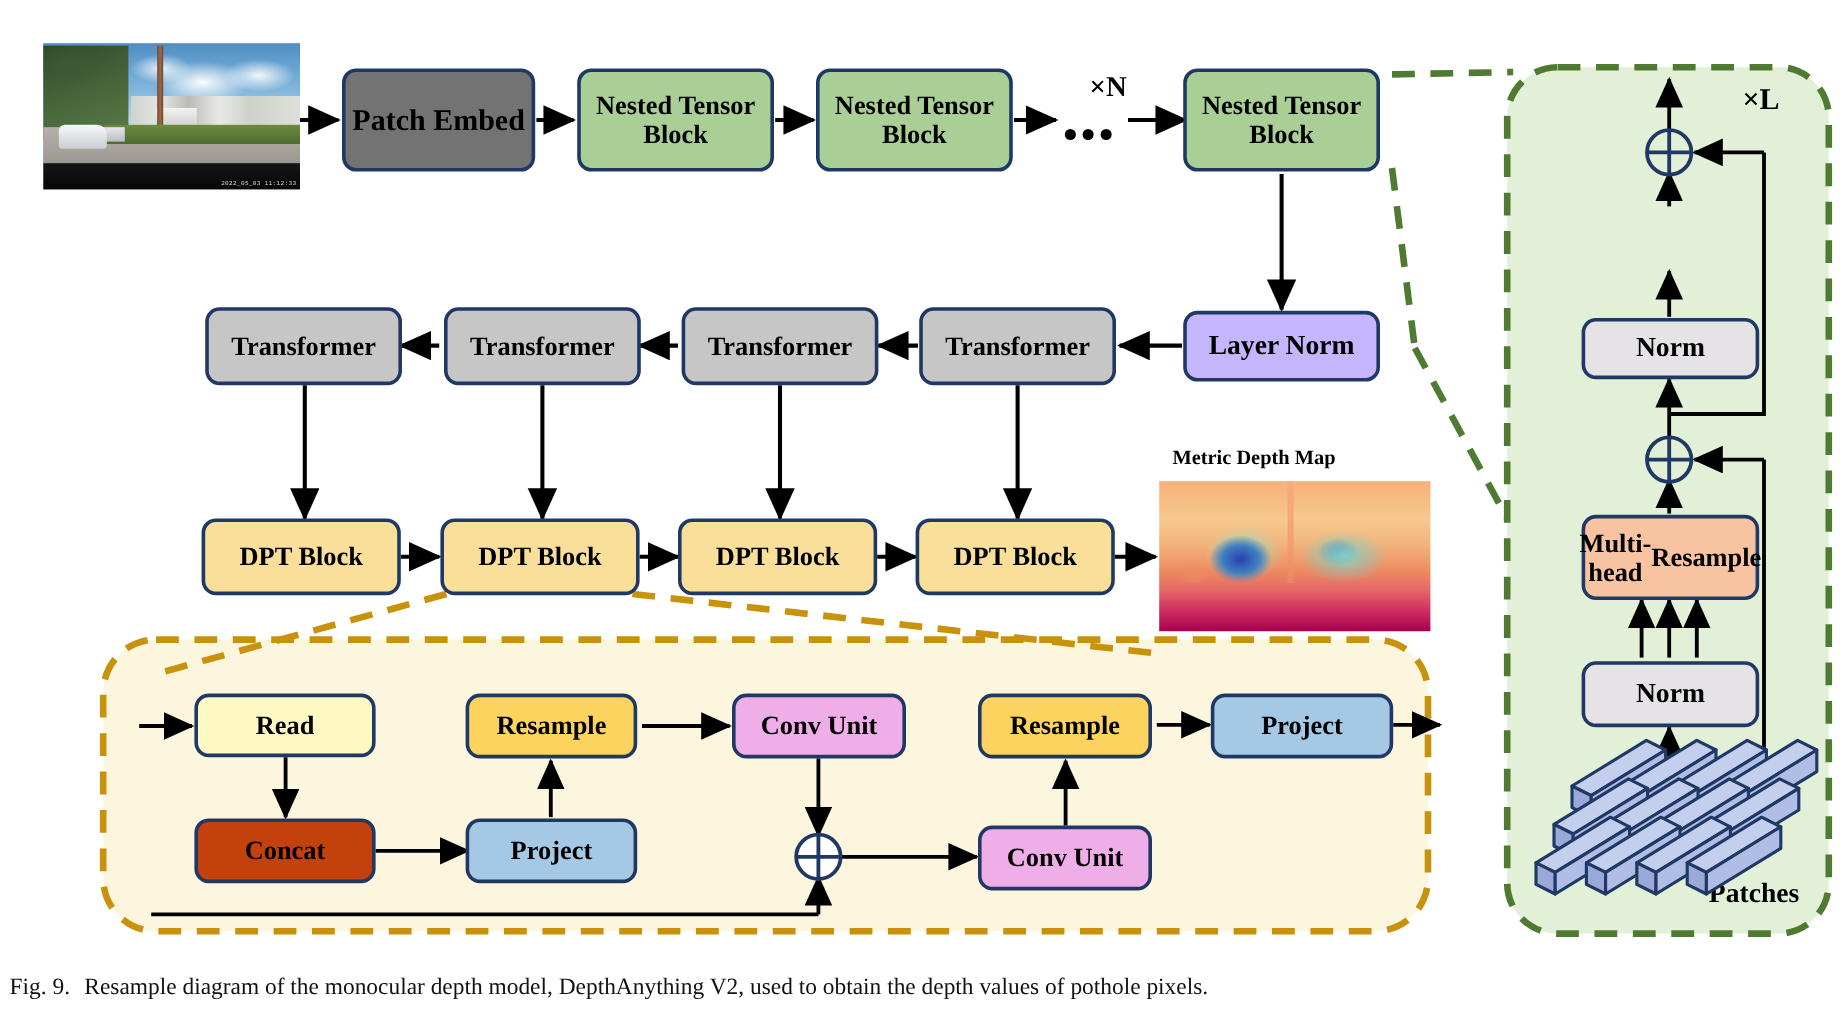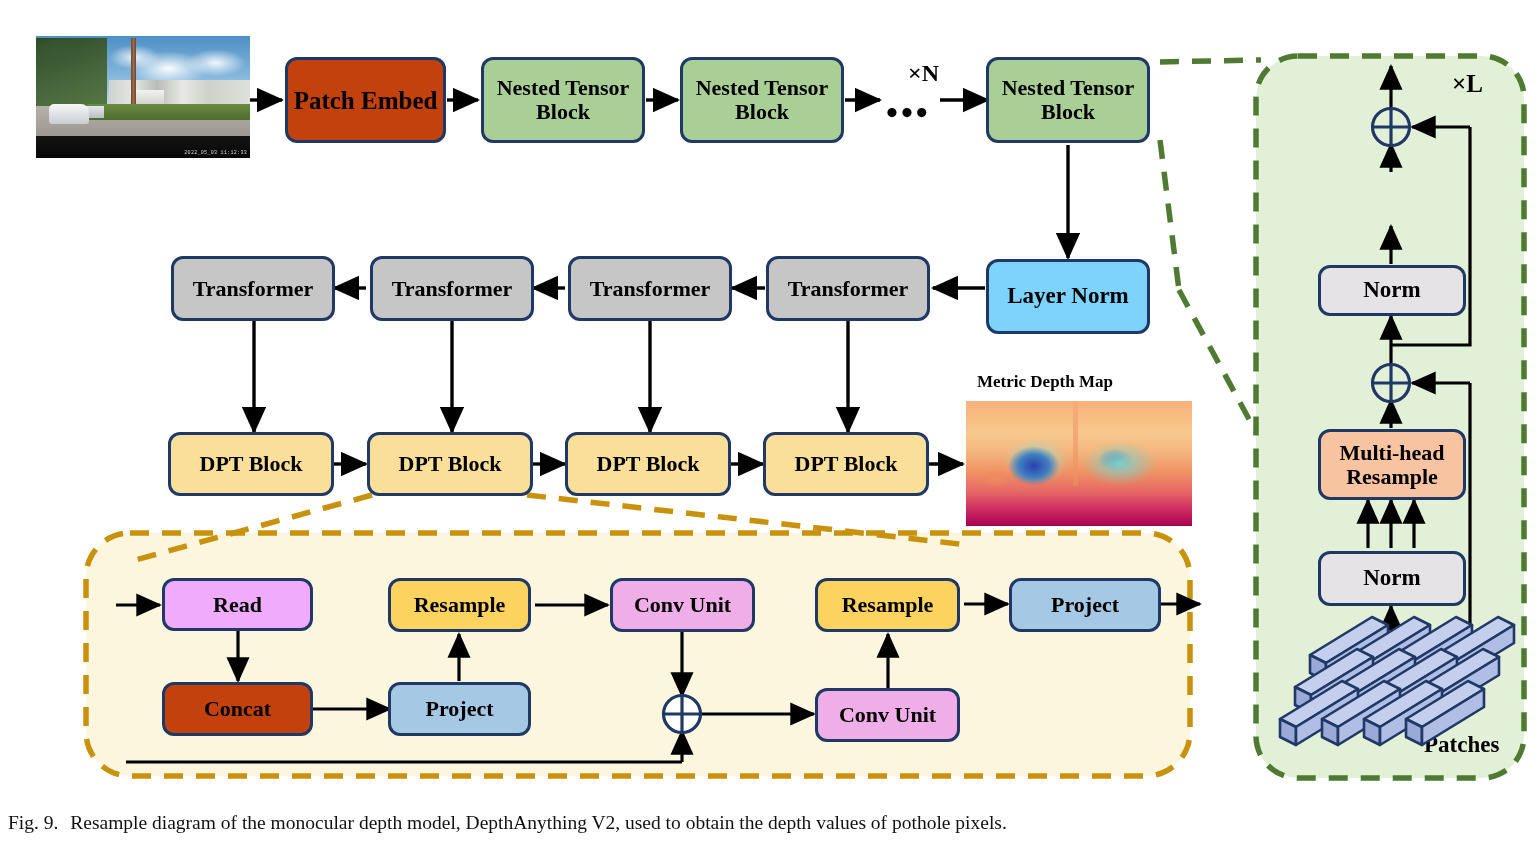--- a/index.html
+++ b/index.html
@@ -198,68 +198,68 @@
       <div class="rgb-trees"></div>
       <div class="rgb-pole"></div>
       <div class="rgb-road"></div>
       <div class="rgb-grass"></div>
       <div class="rgb-car2"></div>
       <div class="rgb-car"></div>
       <div class="rgb-hood"></div>
       <div class="rgb-stamp">2022_05_03 11:12:33</div>
     </div>
 
-    <div class="box" style="left:285px; top:57px; width:161px; height:86px; background:#c2410c; font-size:25px;">Patch Embed</div>
+    <div class="box" style="left:285px; top:57px; width:161px; height:86px; background:#737373; font-size:25px;">Patch Embed</div>
 
     <div class="box" style="left:481px; top:57px; width:164px; height:86px; background:#a9cf96; font-size:22px; flex-direction:column;">
       <span>Nested Tensor</span>
       <span>Block</span>
     </div>
     <div class="box" style="left:680px; top:57px; width:164px; height:86px; background:#a9cf96; font-size:22px; flex-direction:column;">
       <span>Nested Tensor</span>
       <span>Block</span>
     </div>
     <div class="box" style="left:986px; top:57px; width:164px; height:86px; background:#a9cf96; font-size:22px; flex-direction:column;">
       <span>Nested Tensor</span>
       <span>Block</span>
     </div>
 
     <div class="lbl tag-n" style="left:908px; top:60px;">×N</div>
     <div class="lbl" style="left:886px; top:94px; font-size:34px; letter-spacing:3px;">•••</div>
 
-    <div class="box" style="left:986px; top:259px; width:164px; height:75px; background:#7dd3fc; font-size:23px;">Layer Norm</div>
+    <div class="box" style="left:986px; top:259px; width:164px; height:59px; background:#c4b5fd; font-size:23px;">Layer Norm</div>
 
     <div class="box" style="left:171px; top:256px; width:164px; height:65px; background:#c6c6c6; font-size:22px;">Transformer</div>
     <div class="box" style="left:370px; top:256px; width:164px; height:65px; background:#c6c6c6; font-size:22px;">Transformer</div>
     <div class="box" style="left:568px; top:256px; width:164px; height:65px; background:#c6c6c6; font-size:22px;">Transformer</div>
     <div class="box" style="left:766px; top:256px; width:164px; height:65px; background:#c6c6c6; font-size:22px;">Transformer</div>
 
     <div class="box" style="left:168px; top:432px; width:166px; height:64px; background:#fadf9a; font-size:22px;">DPT Block</div>
     <div class="box" style="left:367px; top:432px; width:166px; height:64px; background:#fadf9a; font-size:22px;">DPT Block</div>
     <div class="box" style="left:565px; top:432px; width:166px; height:64px; background:#fadf9a; font-size:22px;">DPT Block</div>
     <div class="box" style="left:763px; top:432px; width:166px; height:64px; background:#fadf9a; font-size:22px;">DPT Block</div>
 
     <div class="lbl title-depth" style="left:977px; top:372px;">Metric Depth Map</div>
     <div class="photo depthphoto" style="left:966px; top:401px; width:226px; height:125px;">
       <div class="depth-trunk"></div>
     </div>
 
-    <div class="box" style="left:162px; top:578px; width:151px; height:53px; background:#f0abfc; font-size:22px;">Read</div>
+    <div class="box" style="left:162px; top:578px; width:151px; height:53px; background:#fef9c3; font-size:22px;">Read</div>
     <div class="box" style="left:162px; top:682px; width:151px; height:54px; background:#c2410c; font-size:22px;">Concat</div>
     <div class="box" style="left:388px; top:682px; width:143px; height:54px; background:#a5c8e4; font-size:22px;">Project</div>
     <div class="box" style="left:388px; top:578px; width:143px; height:54px; background:#fcd35f; font-size:22px;">Resample</div>
     <div class="box" style="left:610px; top:578px; width:145px; height:54px; background:#efaee8; font-size:22px;">Conv Unit</div>
     <div class="box" style="left:815px; top:688px; width:145px; height:54px; background:#efaee8; font-size:22px;">Conv Unit</div>
     <div class="box" style="left:815px; top:578px; width:145px; height:54px; background:#fcd35f; font-size:22px;">Resample</div>
     <div class="box" style="left:1009px; top:578px; width:152px; height:54px; background:#a5c8e4; font-size:22px;">Project</div>
 
     <div class="lbl tag-l" style="left:1452px; top:70px;">×L</div>
 
     <div class="box" style="left:1318px; top:265px; width:148px; height:51px; background:#e6e3e6; font-size:23px;">Norm</div>
-    <div class="box" style="left:1318px; top:429px; width:148px; height:71px; background:#f7c3a1; font-size:22px; flex-direction:column;">
+    <div class="box" style="left:1318px; top:429px; width:148px; height:71px; background:#f7c3a1; font-size:22px; flex-direction:row;">
       <span>Multi-head</span>
       <span>Resample</span>
     </div>
     <div class="box" style="left:1318px; top:551px; width:148px; height:55px; background:#e6e3e6; font-size:23px;">Norm</div>
 
     <div class="lbl tag-patches" style="left:1424px; top:732px;">Patches</div>
   </div>
 
   <svg class="layer over" viewBox="0 0 1538 848">
 

